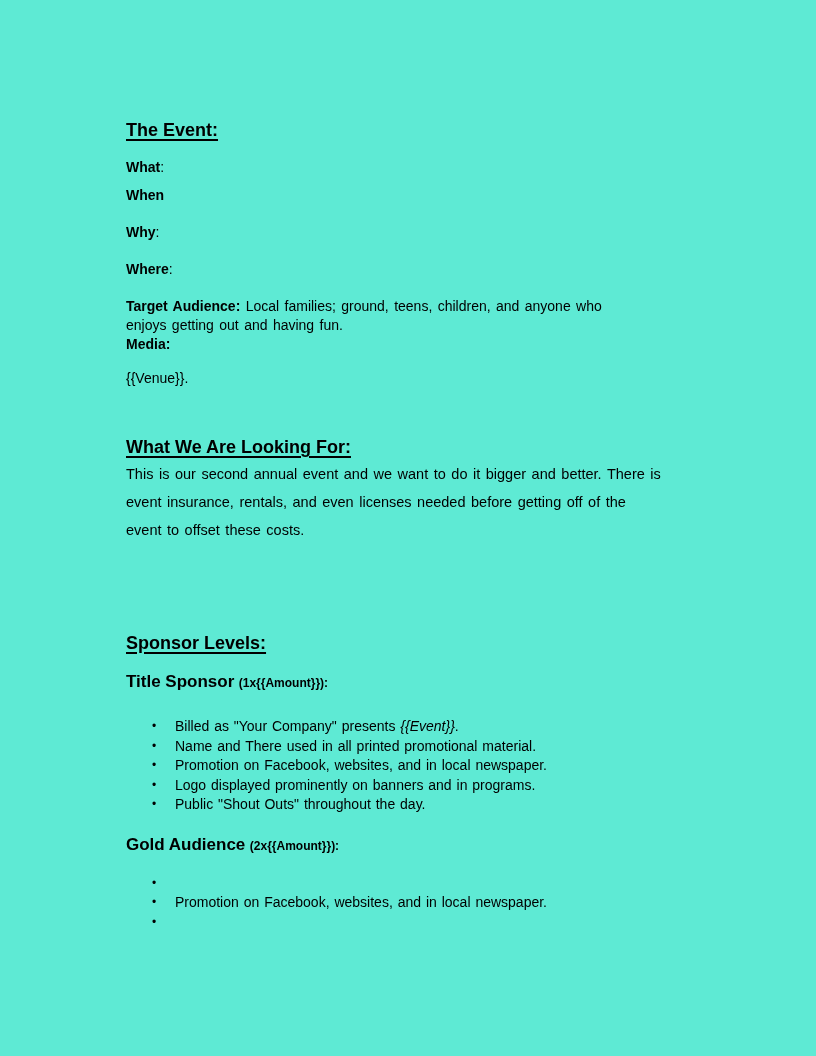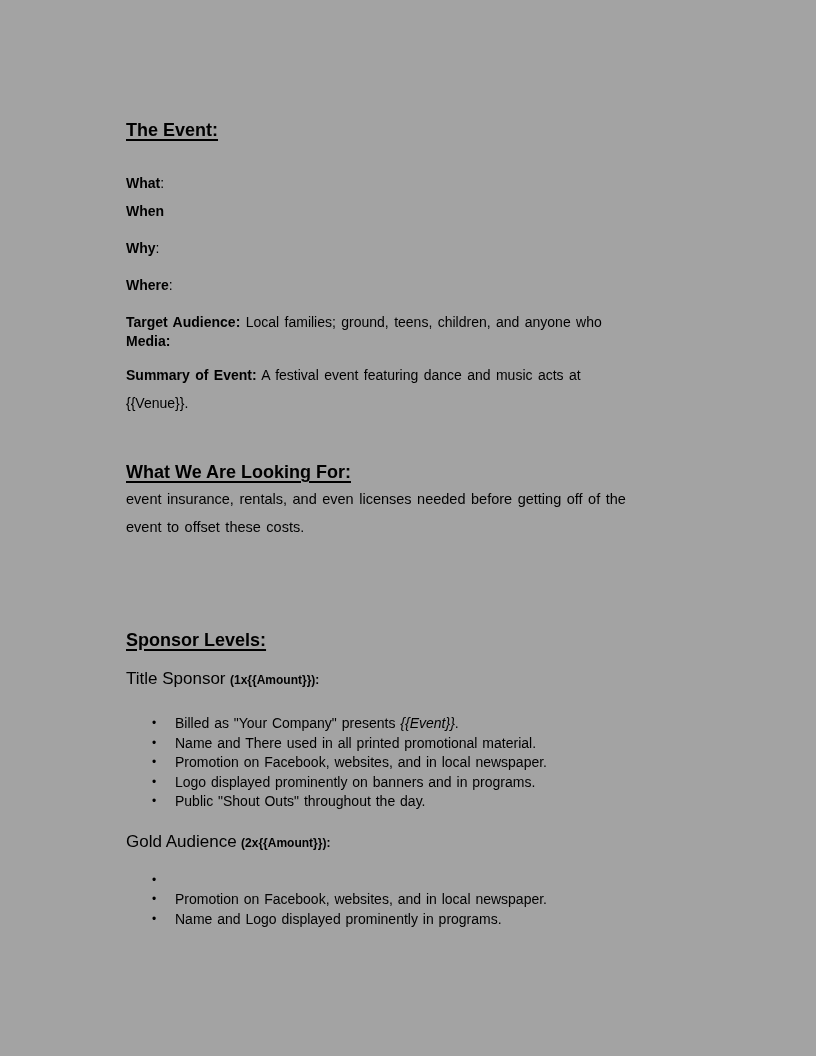--- a/index.html
+++ b/index.html
@@ -1,45 +1,45 @@
 <!DOCTYPE html>
 <html><head>
 <meta charset="utf-8">
 <style>
   html,body{margin:0;padding:0;background:#ffffff;}
   .page{
     position:relative;
     width:816px;height:1056px;
-    background:#a3a3a3;color:#000000;
+    background:#5eead4;color:#000000;
     font-family:"Liberation Sans", sans-serif;
     overflow:hidden;
   }
   .content{position:absolute;left:126px;top:119px;width:570px;}
   .h2{
     font-size:18px;font-weight:bold;line-height:22px;
     text-decoration:underline;text-decoration-thickness:2px;text-underline-offset:3px;
     margin:0;white-space:nowrap;
   }
   .field{font-size:14px;line-height:18px;white-space:nowrap;}
   .b{font-weight:bold;}
-  .f-what{margin-top:33px;}
+  .f-what{margin-top:17px;}
   .f-when{margin-top:10px;}
   .f-where{margin-top:19px;}
   .f-why{margin-top:19px;}
   .ta{margin-top:19px;font-size:14px;line-height:19px;word-spacing:1.5px;}
   .ta div{white-space:nowrap;}
   .media{font-size:14px;line-height:18px;font-weight:bold;white-space:nowrap;}
   .summary{margin-top:11px;font-size:14px;line-height:28px;word-spacing:1.5px;}
   .summary div{white-space:nowrap;}
   .h2-looking{margin-top:44px;}
   .body-par{margin-top:2px;font-size:14.5px;line-height:28px;word-spacing:1.5px;}
   .body-par div{white-space:nowrap;}
   .h2-sponsor{margin-top:88px;}
   .tier-h{margin-top:18px;line-height:20px;white-space:nowrap;}
-  .tier-h .name{font-size:17px;font-weight:normal;}
+  .tier-h .name{font-size:17px;font-weight:bold;}
   .tier-h .qual{font-size:12px;font-weight:bold;}
   .tier-h-gold{margin-top:20px;}
   .blist{margin-top:24px;}
   .blist-gold{margin-top:18px;}
   .li{display:flex;font-size:14px;line-height:19.5px;padding-left:26px;white-space:nowrap;word-spacing:1px;}
   .dot{width:23px;flex:none;font-size:12px;line-height:19.5px;}
   .li i{font-style:italic;text-align:center;}
 </style>
 </head>
 <body>
@@ -50,32 +50,32 @@
     <div class="h2">The Event:</div>
 
     <div class="field f-what"><span class="b">What</span><span>:</span></div>
     <div class="field f-when"><span class="b">When</span><span></span></div>
     <div class="field f-why"><span class="b">Why</span><span>:</span></div>
     <div class="field f-where"><span class="b">Where</span><span>:</span></div>
 
     <div class="ta">
       <div><span class="b">Target Audience:</span>
         <span>Local families; ground, teens, children, and anyone who</span></div>
+      <div>enjoys getting out and having fun.</div>
     </div>
 
     <div class="media">Media:</div>
 
     <div class="summary">
-      <div><span class="b">Summary of Event:</span>
-        <span>A festival event featuring dance and music acts at</span></div>
       <div>{{Venue}}.</div>
     </div>
 
     <div class="h2 h2-looking">What We Are Looking For:</div>
     <div class="body-par">
+      <div>This is our second annual event and we want to do it bigger and better. There is</div>
       <div>event insurance, rentals, and even licenses needed before getting off of the</div>
       <div>event to offset these costs.</div>
     </div>
 
     <div class="h2 h2-sponsor">Sponsor Levels:</div>
 
     <div class="tier-h"><span class="name">Title Sponsor</span>
       <span class="qual">(1x{{Amount}}):</span></div>
 
     <div class="blist">
@@ -107,18 +107,17 @@
     <div class="blist blist-gold">
       <div class="li">
           <span class="dot">•</span>
         </div>
       <div class="li">
           <span class="dot">•</span>
           <span>Promotion on Facebook, websites, and in local newspaper.</span>
         </div>
       <div class="li">
           <span class="dot">•</span>
-          <span>Name and Logo displayed prominently in programs.</span>
         </div>
     </div>
 
   </div>
 </div>
 
 </body></html>

